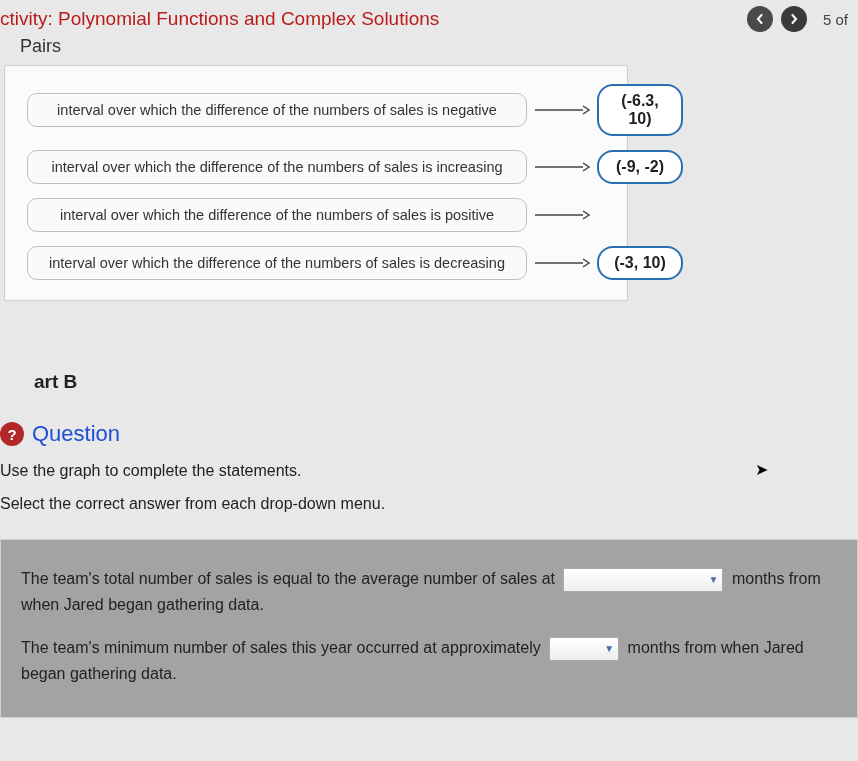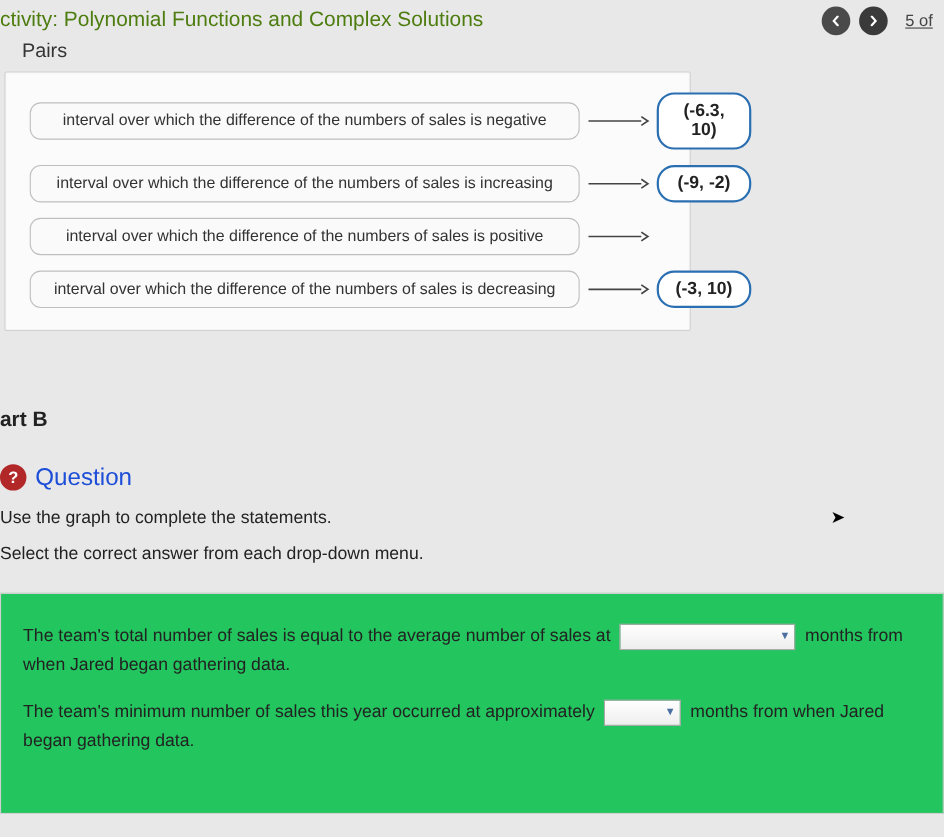--- a/index.html
+++ b/index.html
@@ -11,30 +11,30 @@
     overflow: hidden;
     color: #333;
   }
   .header {
     display: flex;
     align-items: center;
     padding: 6px 10px 2px 0;
     font-size: 19px;
     color: #555;
   }
-  .activity-title { flex: 1; font-weight: 400; color: #4d7c0f; }
+  .activity-title { flex: 1; font-weight: 400; color: #b91c1c; }
   .nav-btn {
     width: 26px; height: 26px; border-radius: 50%;
     background: #3a3a3a; color: #fff;
     display: inline-flex; align-items: center; justify-content: center;
     margin: 0 4px; font-size: 14px; font-weight: bold;
     cursor: pointer;
   }
   .nav-btn.prev { background: #4a4a4a; }
-  .page-indicator { margin-left: 12px; font-size: 15px; color: #444; text-decoration: underline; }
+  .page-indicator { margin-left: 12px; font-size: 15px; color: #444; }
 
   .pairs-title {
     font-size: 18px; color: #333; margin: 2px 0 8px 20px;
   }
 
   .pairs-panel {
     background: #fbfbfb;
     border: 1px solid #d0d0d0;
     border-radius: 2px;
     margin: 0 0 0 4px;
@@ -70,20 +70,21 @@
     background: #fff;
     min-width: 86px;
     text-align: center;
   }
 
   .part-b {
     margin: 70px 0 0 0;
     font-size: 19px;
     font-weight: 700;
     color: #222;
+    padding-left: 34px;
   }
 
   .question-row {
     display: flex; align-items: center; gap: 8px;
     margin: 28px 0 14px 0;
   }
   .q-icon {
     width: 24px; height: 24px; border-radius: 50%;
     background: #b22828; color: #fff;
     display: inline-flex; align-items: center; justify-content: center;
@@ -91,23 +92,23 @@
   }
   .question-label {
     font-size: 22px; color: #1d4ed8; font-weight: 400;
   }
 
   .instr { font-size: 16px; color: #222; margin: 15px 0; }
 
   .stmt-panel {
     border: 1px solid #cfcfcf;
     border-top: 1px solid #cfcfcf;
-    background: #22c55e;
+    background: #a3a3a3;
     margin-top: 26px;
-    padding: 26px 20px 35px 20px;
+    padding: 26px 20px 12px 20px;
   }
   .stmt {
     font-size: 16px; color: #222; line-height: 1.6; margin-bottom: 18px;
   }
   .dropdown {
     display: inline-flex; align-items: center;
     border: 1px solid #a9a9a9;
     background: linear-gradient(#fff,#eee);
     height: 24px; min-width: 70px;
     padding: 0 4px 0 8px;

